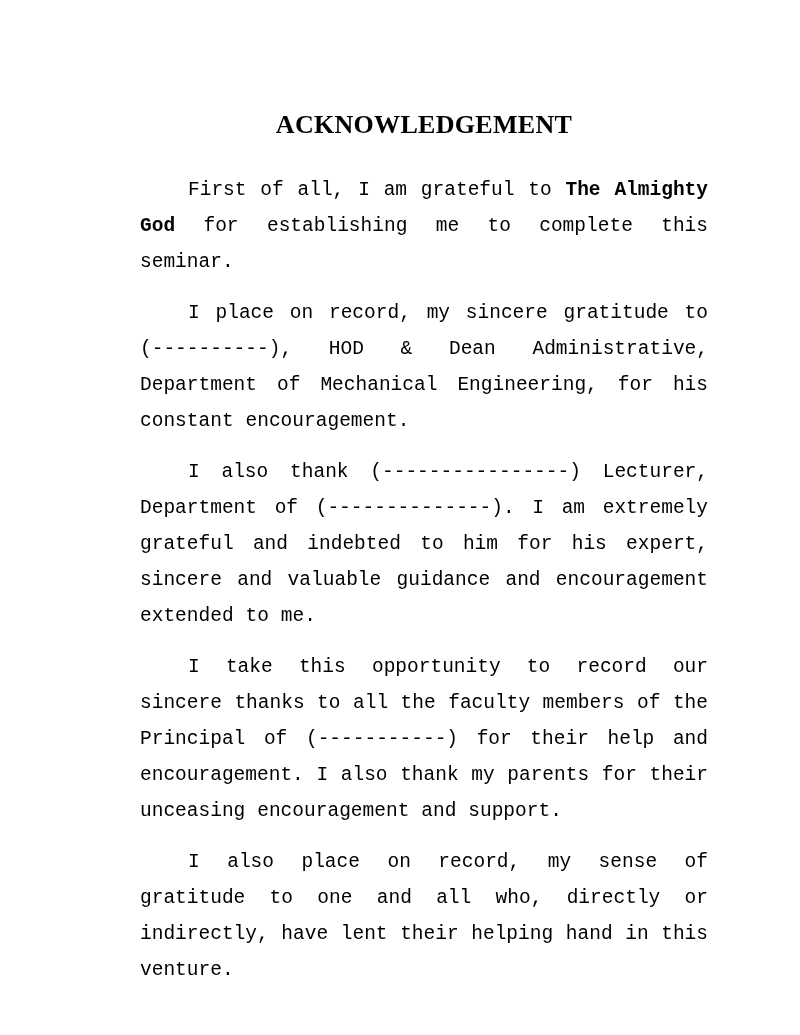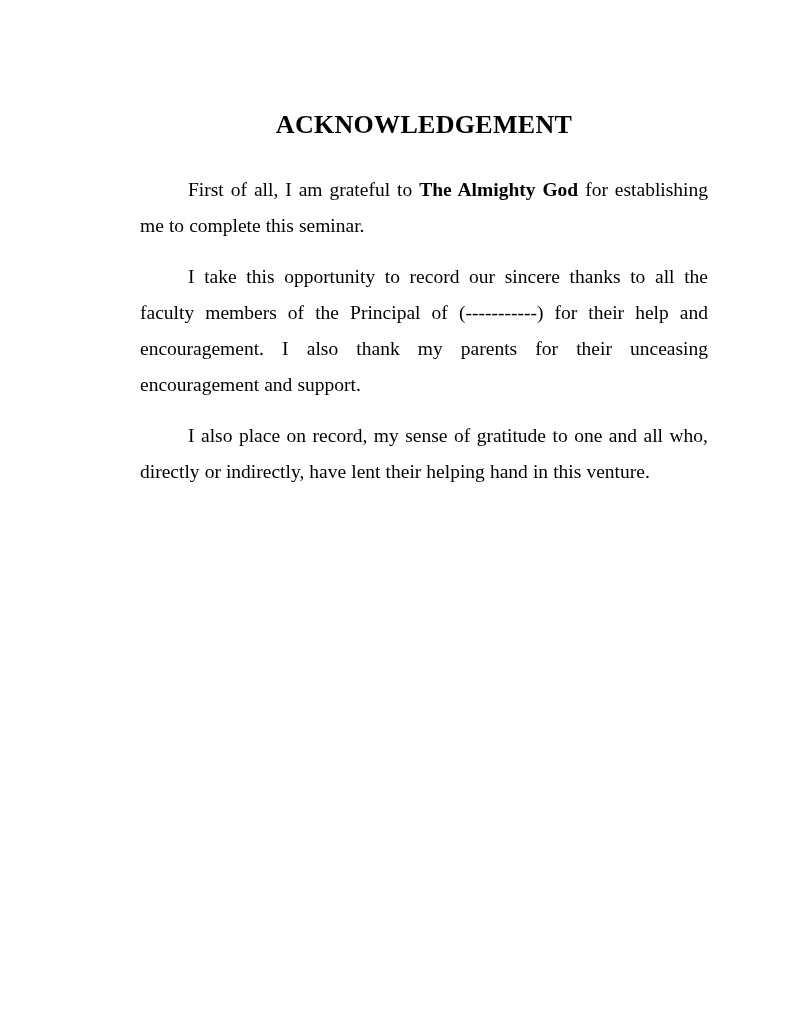--- a/index.html
+++ b/index.html
@@ -39,38 +39,41 @@
   }
   .para {
     margin: 0 0 15px 0;
     text-align: justify;
     text-justify: inter-word;
     text-indent: 48px;
     font-size: 19.5px;
     line-height: 36px;
     word-spacing: 0.2px;
     hyphens: none;
+    font-family: Liberation Mono, monospace;
   }
   .para:last-child {
     margin-bottom: 0;
   }
 </style>
 </head>
 <body>
 
 <div class="page">
 
   <h1 class="doc-title">ACKNOWLEDGEMENT</h1>
 
   <div class="body-text">
 
     <p class="para" id="p0"><span>First of all, I am grateful to </span><span style="font-weight: bold;">The Almighty God</span><span> for establishing me to complete this seminar.</span></p>
 
 
+    <p class="para" id="p2"><span>I place on record, my sincere gratitude to (----------), HOD &amp; Dean Administrative, Department of Mechanical Engineering, for his constant encouragement.</span></p>
 
+    <p class="para" id="p3"><span>I also thank (----------------) Lecturer, Department of (--------------). I am extremely grateful and indebted to him for his expert, sincere and valuable guidance and encouragement extended to me.</span></p>
 
     <p class="para" id="p4"><span>I take this opportunity to record our sincere thanks to all the faculty members of the Principal of (-----------) for their help and encouragement. I also thank my parents for their unceasing encouragement and support.</span></p>
 
     <p class="para" id="p5"><span>I also place on record, my sense of gratitude to one and all who, directly or indirectly, have lent their helping hand in this venture.</span></p>
 
   </div>
 
 </div>
 
 </body></html>

